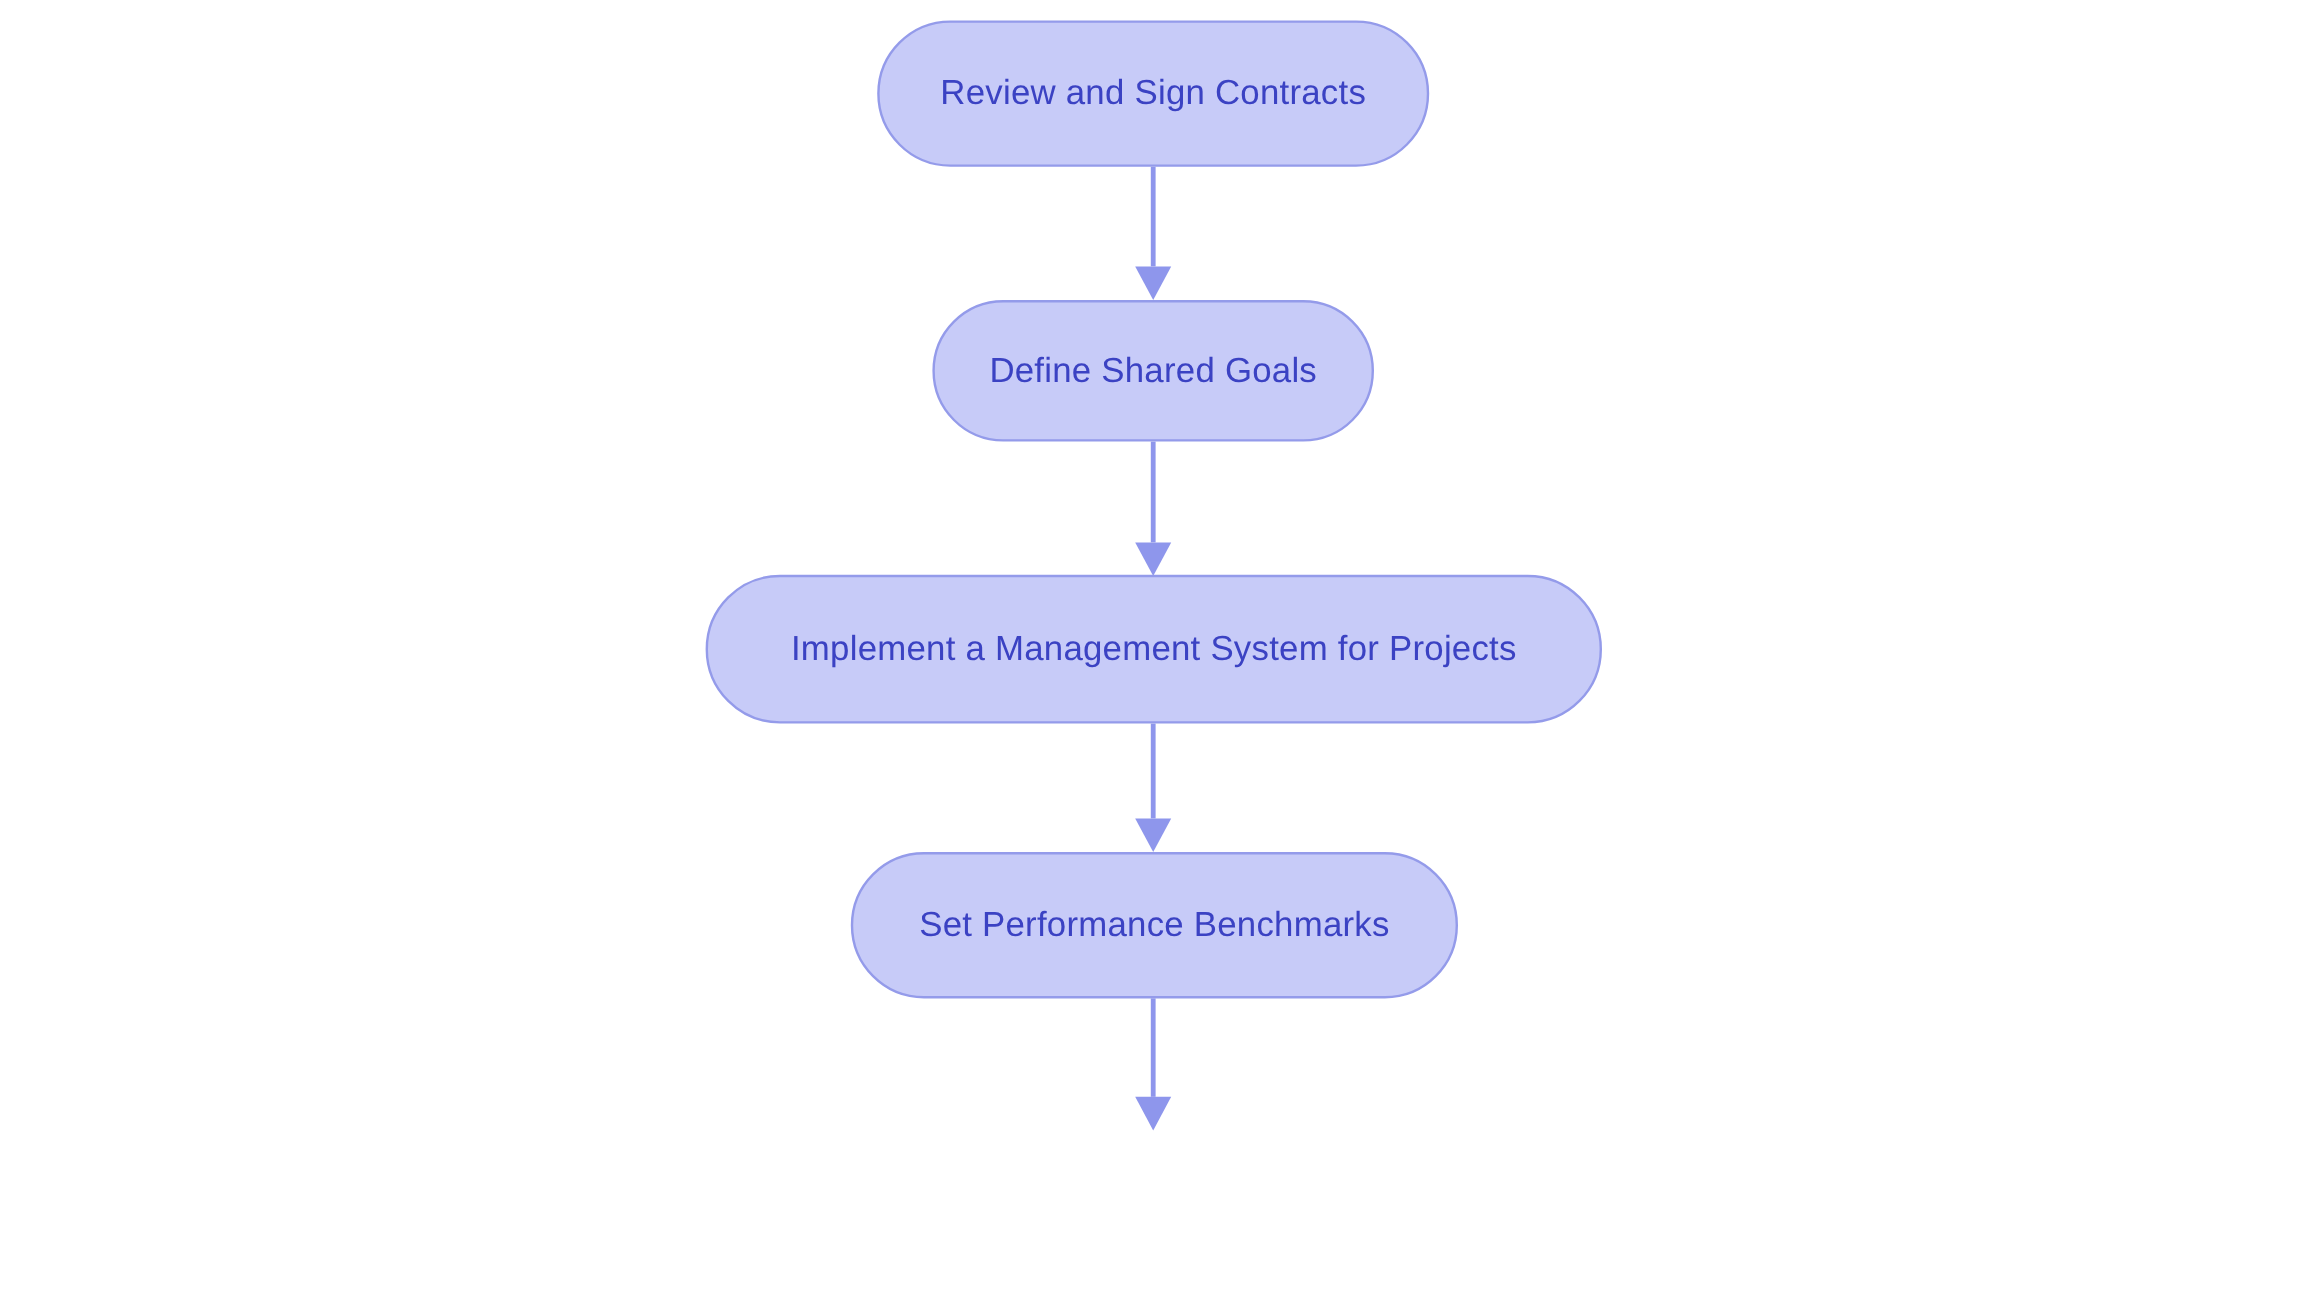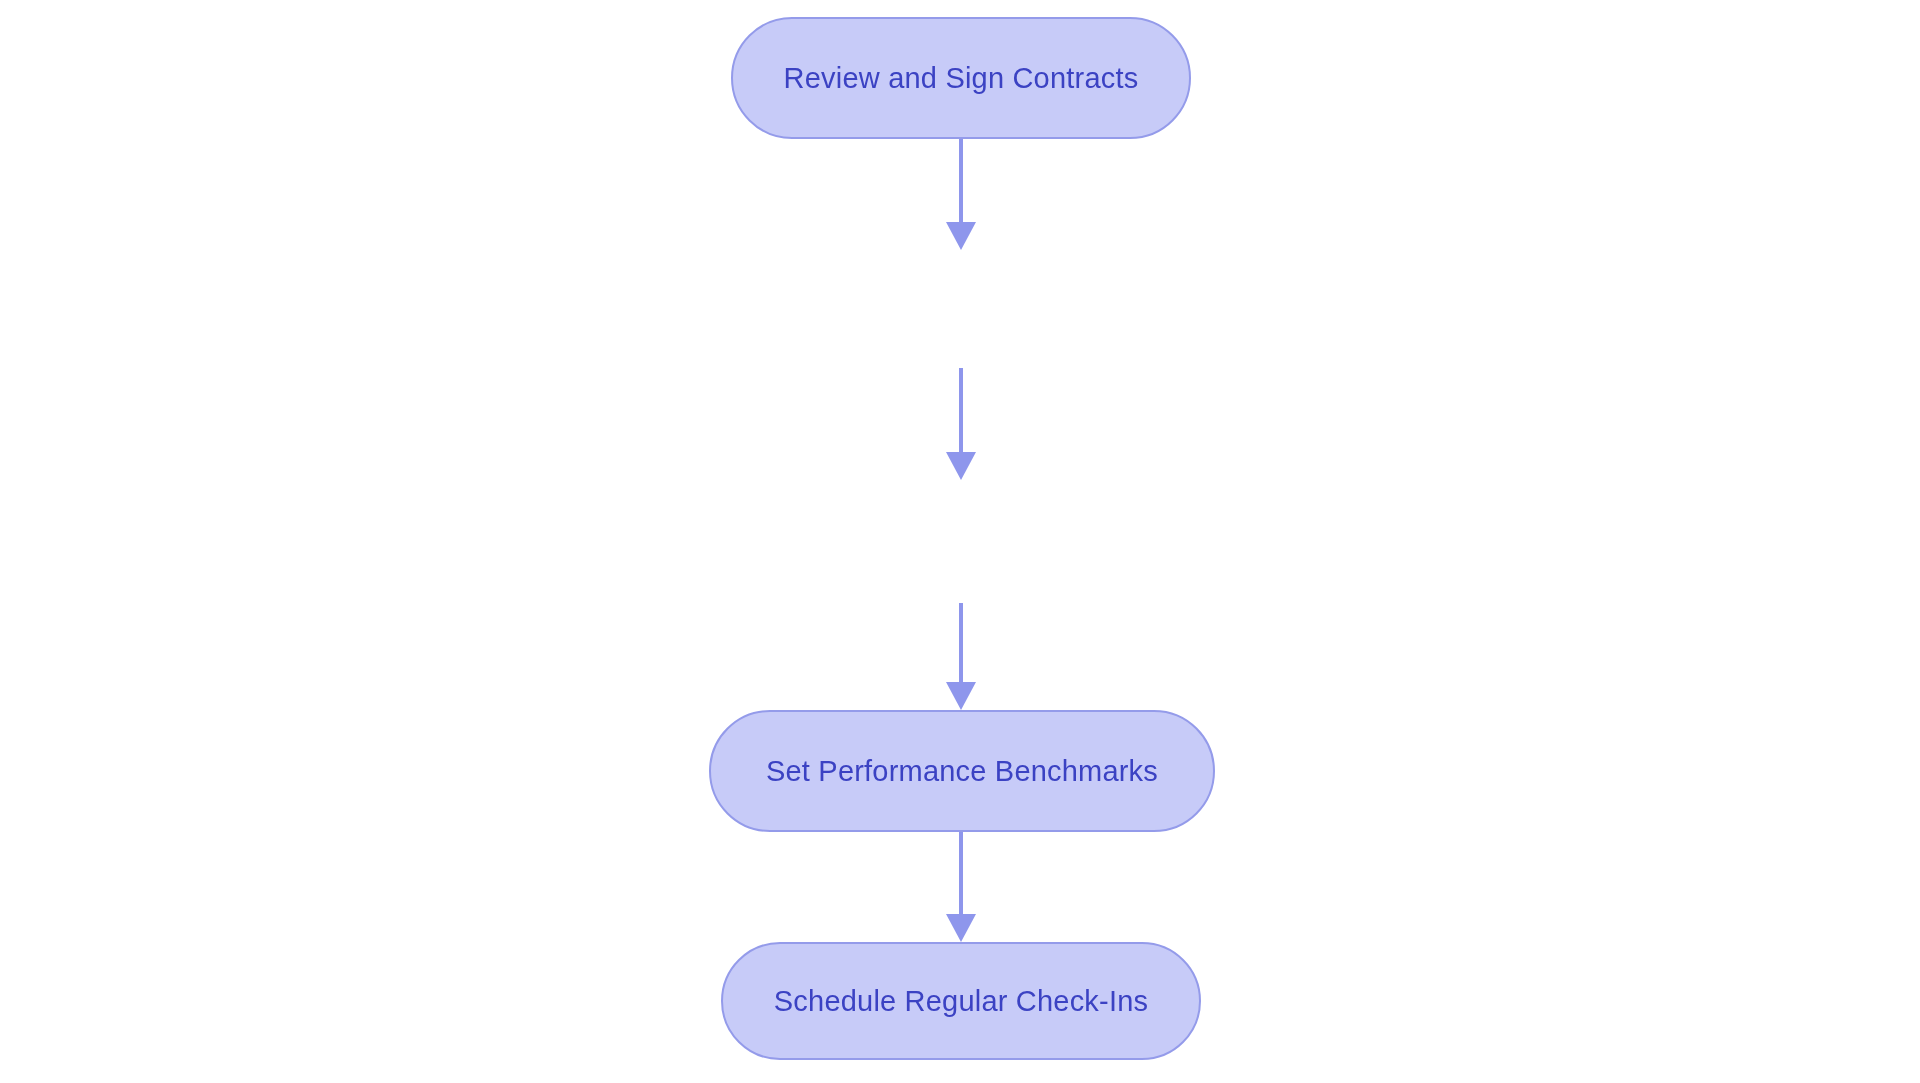--- a/index.html
+++ b/index.html
@@ -61,38 +61,41 @@
 
   <div class="node" style="left:731px; top:17px; width:460px; height:122px;justify-content:center;">
     <span class="node-label">Review and Sign Contracts</span>
   </div>
 
   <div class="arrow" style="left:946px; top:139px; height:111px;">
     <div class="arrow-line"></div>
     <div class="arrow-head"></div>
   </div>
 
+  <div class="node" style="left:777px; top:250px; width:368px; height:118px;">
+    <span class="node-label">Define Shared Goals</span>
+  </div>
 
   <div class="arrow" style="left:946px; top:368px; height:112px;">
     <div class="arrow-line"></div>
     <div class="arrow-head"></div>
   </div>
 
+  <div class="node" style="left:588px; top:479px; width:747px; height:124px;">
+    <span class="node-label">Implement a Management System for Projects</span>
+  </div>
 
   <div class="arrow" style="left:946px; top:603px; height:107px;">
     <div class="arrow-line"></div>
     <div class="arrow-head"></div>
   </div>
 
   <div class="node" style="left:709px; top:710px; width:506px; height:122px;justify-content:center;">
     <span class="node-label">Set Performance Benchmarks</span>
   </div>
 
   <div class="arrow" style="left:946px; top:832px; height:110px;">
     <div class="arrow-line"></div>
     <div class="arrow-head"></div>
   </div>
 
-  <div class="node" style="left:721px; top:942px; width:480px; height:118px;">
-    <span class="node-label">Schedule Regular Check-Ins</span>
-  </div>
 
 </div>
 
 </body></html>

